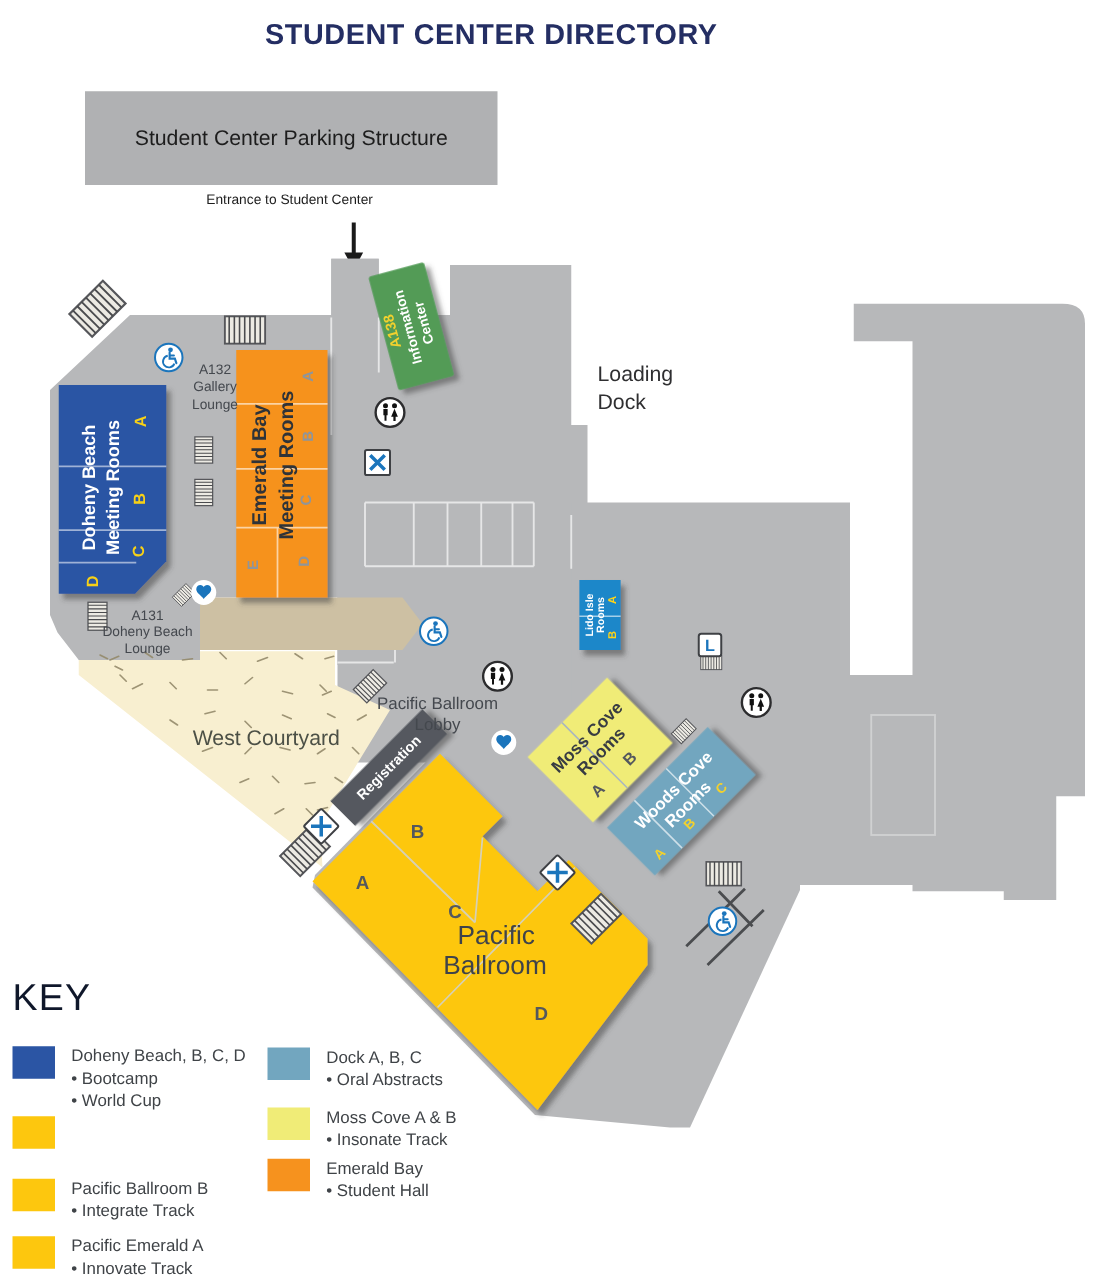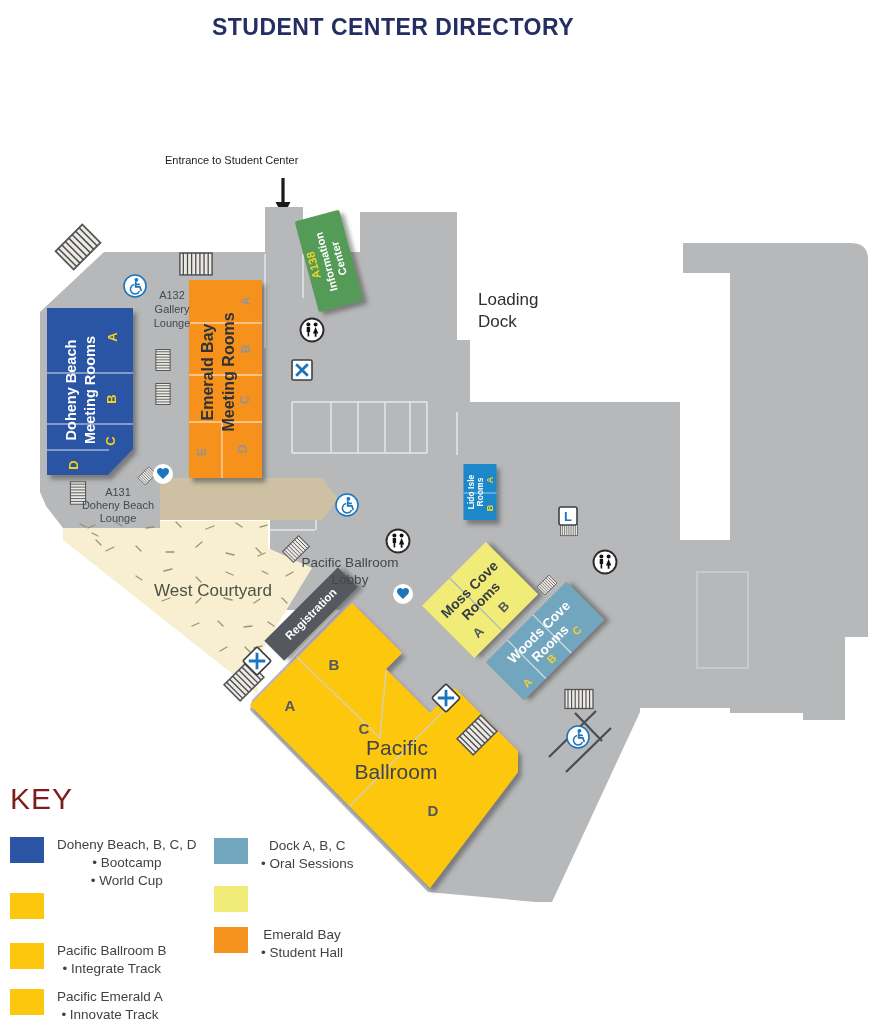--- a/index.html
+++ b/index.html
@@ -4,32 +4,35 @@
 <style>
   html,body{margin:0;padding:0;background:#ffffff;}
   #page{position:relative;width:882px;height:1024px;background:#fff;overflow:hidden;
         font-family:"Liberation Sans",sans-serif;}
   .abs{position:absolute;}
   #title{top:14px;left:0;width:786px;text-align:center;font-size:23px;font-weight:bold;
          letter-spacing:.5px;color:#242e63;}
   #parking{top:73px;left:68px;width:330px;height:75px;background:#b0b1b3;
            display:flex;align-items:center;justify-content:center;font-size:17px;color:#1d1d1d;}
   #entrance-label{top:154px;left:165px;width:236px;font-size:11px;color:#1d1d1d;}
-  #key-heading{top:782px;left:10px;font-size:30px;color:#7f1d1d;letter-spacing:1px;}
-  .legend-item{position:absolute;font-size:13.5px;color:#3f4347;line-height:18px;text-align:center;}
+  #key-heading{top:782px;left:10px;font-size:30px;color:#0f172a;letter-spacing:1px;}
+  .legend-item{position:absolute;font-size:13.5px;color:#3f4347;line-height:18px;}
   .swatch{position:absolute;width:34px;height:26px;}
   svg text{font-family:"Liberation Sans",sans-serif;}
 </style>
 </head>
 <body>
 
 <div id="page">
 
   <div class="abs" id="title">STUDENT CENTER DIRECTORY</div>
 
+  <div class="abs" id="parking">
+    <span>Student Center Parking Structure</span>
+  </div>
 
   <div class="abs" id="entrance-label">Entrance to Student Center</div>
 
   <svg class="abs" style="top:0;left:0" width="882" height="1024" viewBox="0 0 882 1024">
     <defs>
       <filter id="ds" x="-30%" y="-30%" width="160%" height="160%">
         <feDropShadow dx="3.5" dy="4.5" stdDeviation="2.2" flood-color="#3a3a3a" flood-opacity="0.5"></feDropShadow>
       </filter>
       <g id="stairs">
         <rect x="-14" y="-9.5" width="28" height="19" fill="#eceae3" stroke="#55565a" stroke-width="1.3"></rect>
@@ -235,24 +238,28 @@
 
   <div class="swatch" style="top: 989px; left: 10px; background: rgb(253, 199, 14);"></div>
   <div class="legend-item" style="top:988px;left:57px">
     <div>Pacific Emerald A</div>
     <div>• Innovate Track</div>
   </div>
 
   <div class="swatch" style="top: 838px; left: 214px; background: rgb(114, 166, 191);"></div>
   <div class="legend-item" style="top:837px;left:261px">
     <div>Dock A, B, C</div>
-    <div>• Oral Sessions</div>
+    <div>• Oral Abstracts</div>
   </div>
 
   <div class="swatch" style="top: 886px; left: 214px; background: rgb(240, 236, 119);"></div>
+  <div class="legend-item" style="top:885px;left:261px">
+    <div>Moss Cove A &amp; B</div>
+    <div>• Insonate Track</div>
+  </div>
 
   <div class="swatch" style="top: 927px; left: 214px; background: rgb(246, 146, 30);"></div>
   <div class="legend-item" style="top:926px;left:261px">
     <div>Emerald Bay</div>
     <div>• Student Hall</div>
   </div>
 
 </div>
 
 </body></html>

